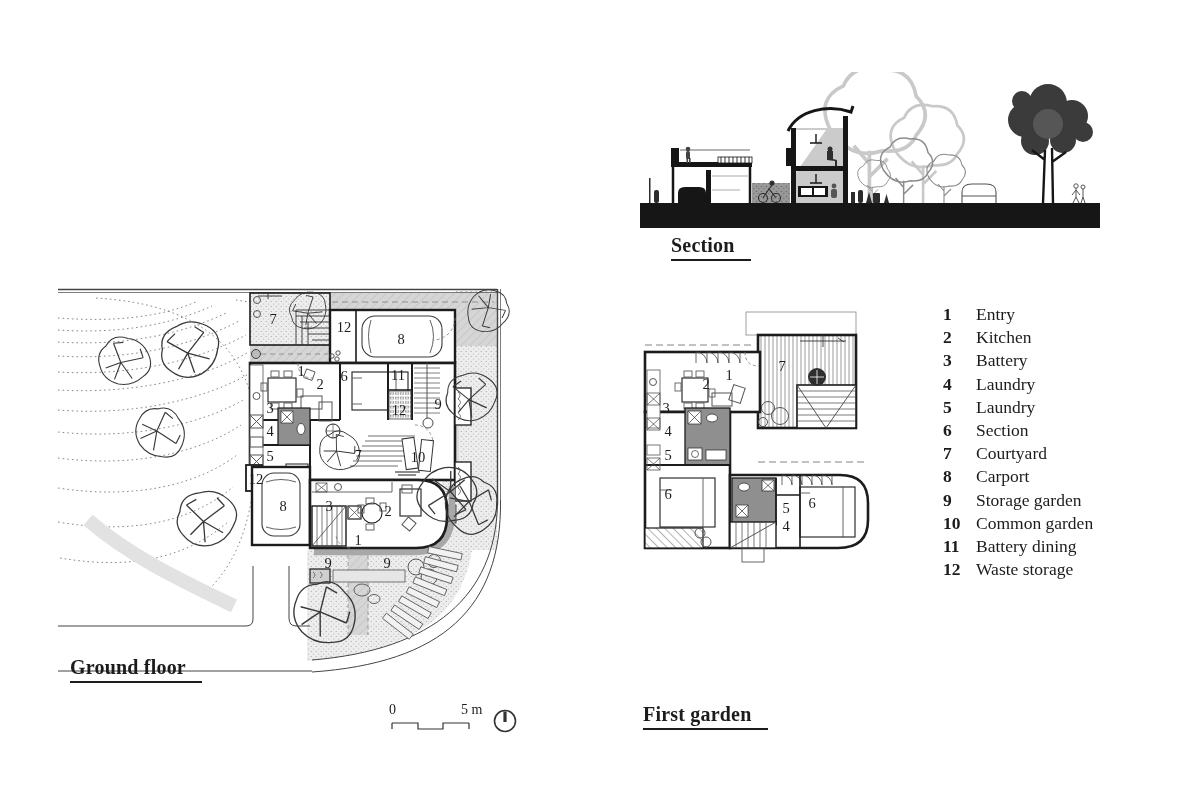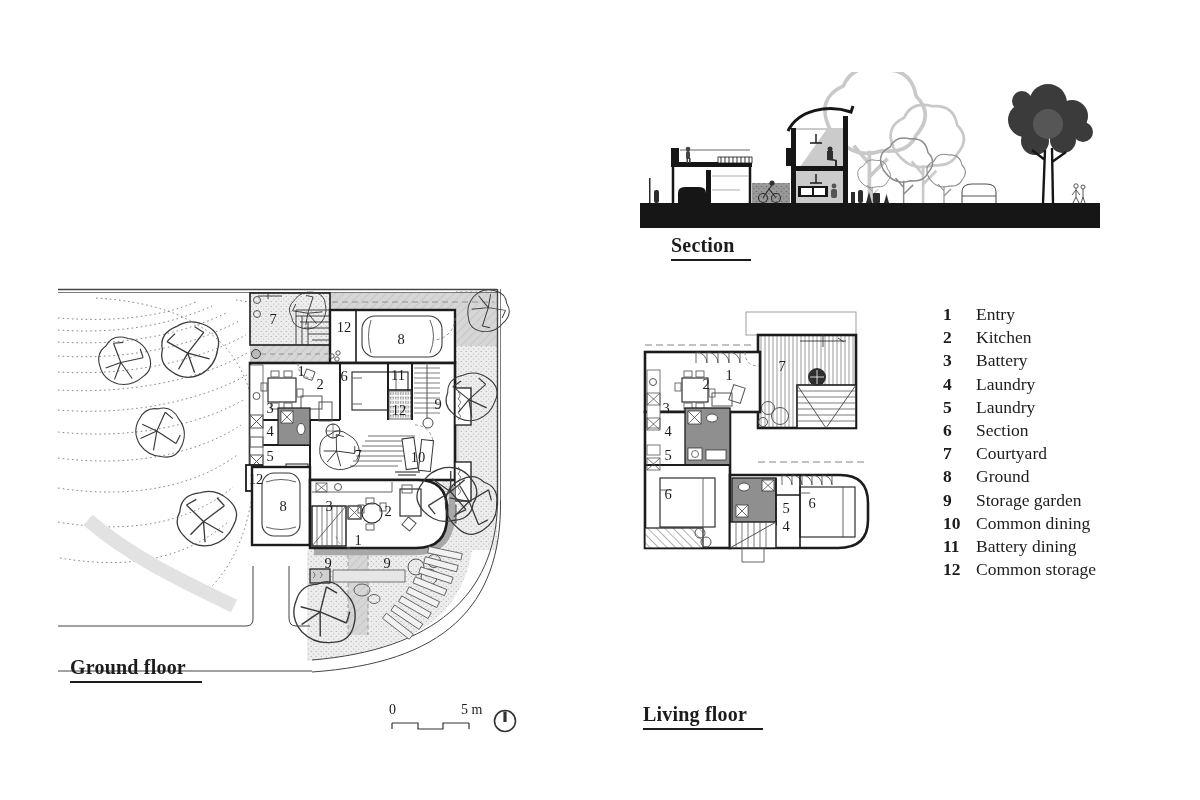--- a/index.html
+++ b/index.html
@@ -503,21 +503,21 @@
       <text class="rn" x="668" y="460">5</text>
       <text class="rn" x="668" y="499">6</text>
       <text class="rn" x="786" y="513">5</text>
       <text class="rn" x="812" y="508">6</text>
       <text class="rn" x="786" y="531">4</text>
     </g>
   </svg>
 
   <div class="plan-title" id="section-title">Section </div>
   <div class="plan-title" id="ground-title">Ground floor </div>
-  <div class="plan-title" id="first-title">Living floor </div>
+  <div class="plan-title" id="first-title">First garden </div>
 
   <div id="legend">
     <div class="legend-row">
         <span class="legend-num">1</span>
         <span>Entry</span>
       </div>
     <div class="legend-row">
         <span class="legend-num">2</span>
         <span>Kitchen</span>
       </div>
@@ -536,37 +536,37 @@
     <div class="legend-row">
         <span class="legend-num">6</span>
         <span>Section</span>
       </div>
     <div class="legend-row">
         <span class="legend-num">7</span>
         <span>Courtyard</span>
       </div>
     <div class="legend-row">
         <span class="legend-num">8</span>
-        <span>Ground</span>
+        <span>Carport</span>
       </div>
     <div class="legend-row">
         <span class="legend-num">9</span>
         <span>Storage garden</span>
       </div>
     <div class="legend-row">
         <span class="legend-num">10</span>
-        <span>Common dining</span>
+        <span>Common garden</span>
       </div>
     <div class="legend-row">
         <span class="legend-num">11</span>
         <span>Battery dining</span>
       </div>
     <div class="legend-row">
         <span class="legend-num">12</span>
-        <span>Common storage</span>
+        <span>Waste storage</span>
       </div>
   </div>
 
   <svg style="left:380px;top:698px" width="150" height="45" viewBox="380 698 150 45">
     <text x="389" y="714" font-size="14">0</text>
     <text x="461" y="714" font-size="14">5 m</text>
     <path d="M392,723 V729 M392,723 H418 V729 H443 V723 H469 M469,723 V729" stroke="#333" stroke-width="1.2" fill="none"></path>
     <g>
       <circle cx="505" cy="721" r="10.5" stroke="#333" stroke-width="1.6" fill="none"></circle>
       <path d="M505,711.5 V722" stroke="#333" stroke-width="3.2" fill="none"></path>

